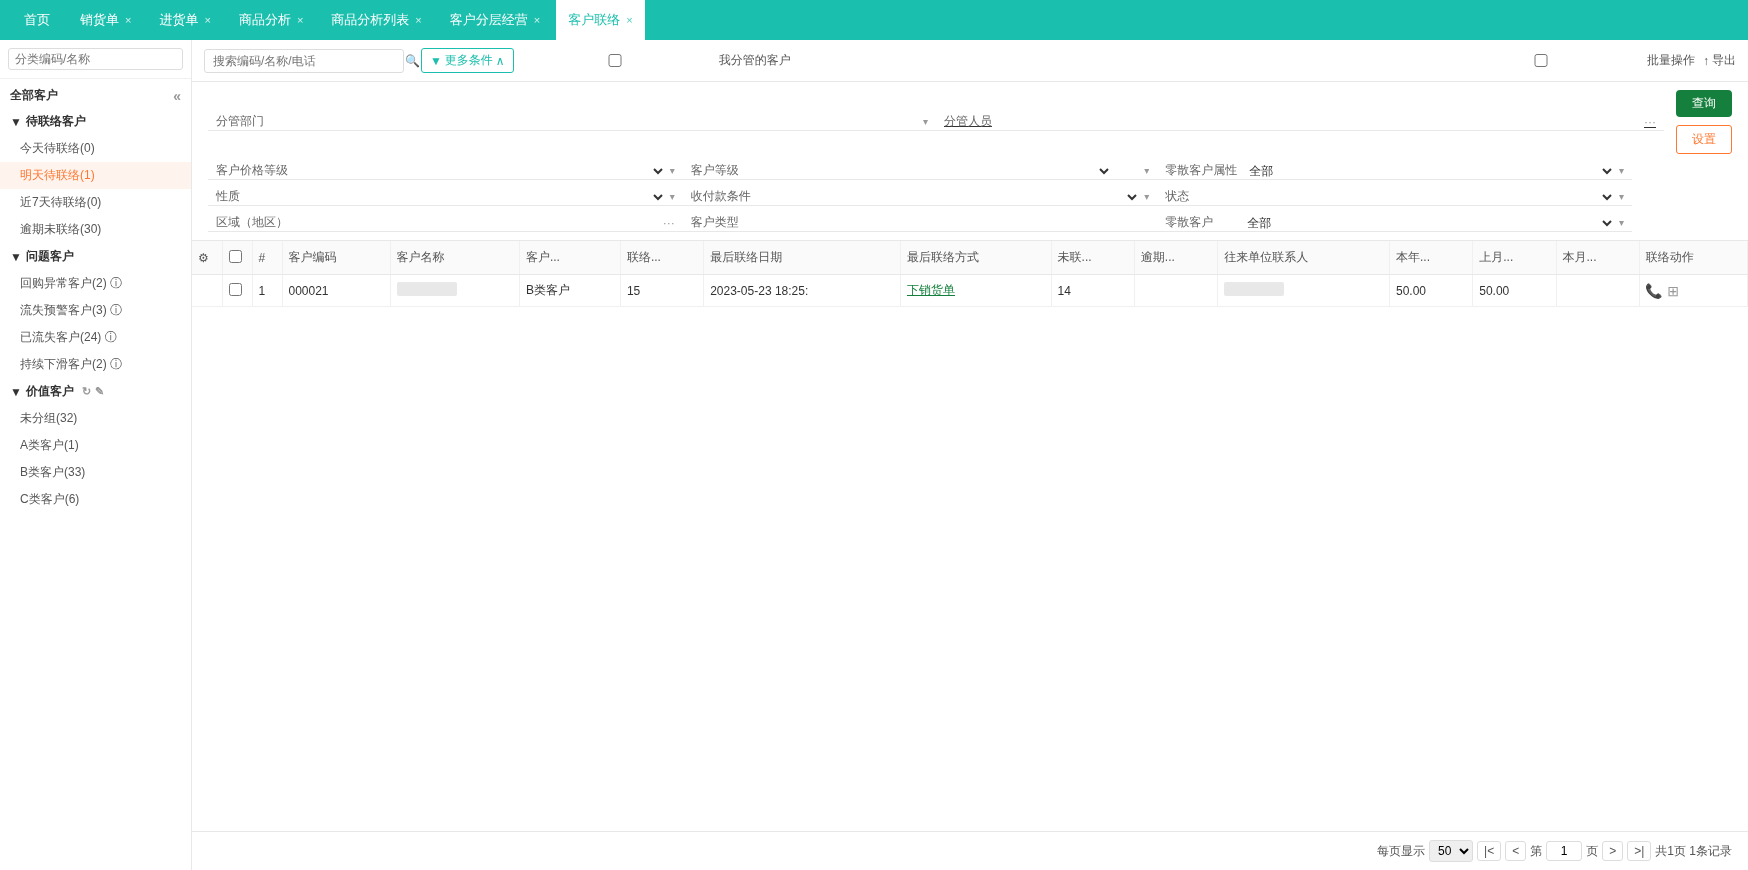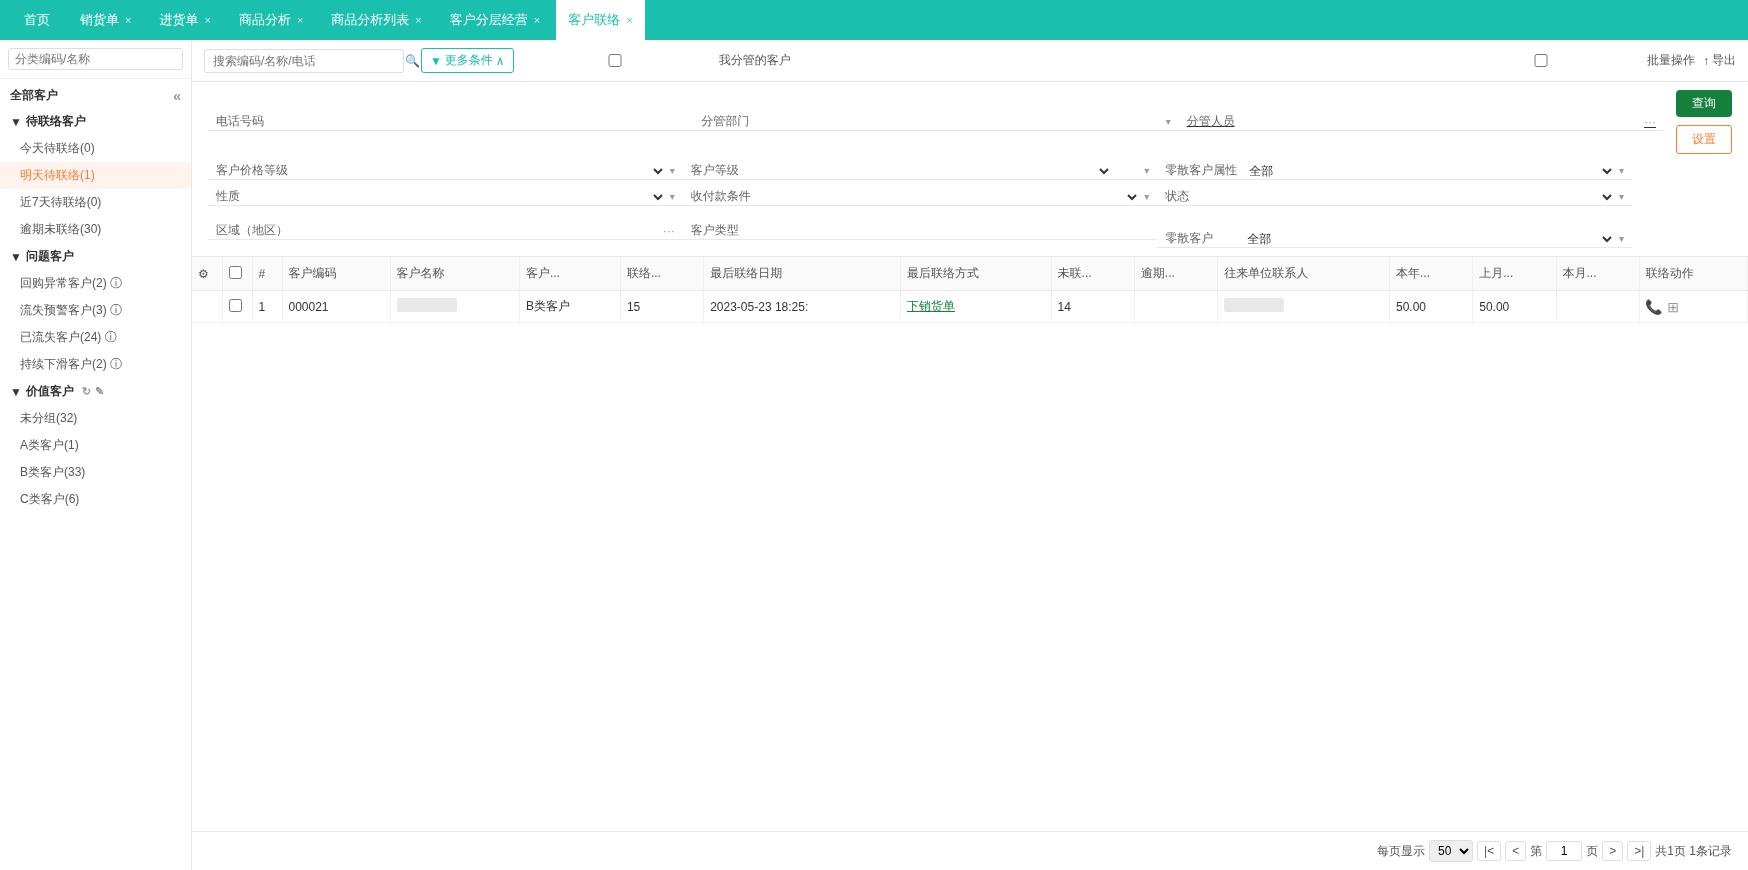--- a/index.html
+++ b/index.html
@@ -168,24 +168,20 @@
           <span>↑</span>
           <span>导出</span>
         </div>
       </div>
     </div>
 
     <div class="advanced-filter">
 
       <div class="filter-row">
         <div class="filter-cell" style="flex:2;">
-          <label>电话号码</label>
-          <input type="text" style="">
-        </div>
-        <div class="filter-cell" style="flex:2;">
           <label>分管部门</label>
           <input type="text" style="">
           <span class="dropdown-arrow">▾</span>
         </div>
         <div class="filter-cell" style="flex:2;text-decoration:underline;">
           <label>分管人员</label>
           <input type="text" style="">
           <span class="more-icon">···</span>
         </div>
         <div class="query-col">
@@ -235,21 +231,21 @@
       <div class="filter-row">
         <div class="filter-cell" style="flex:2;">
           <label>区域（地区）</label>
           <input type="text" style="">
           <span class="more-icon">···</span>
         </div>
         <div class="filter-cell" style="flex:2;">
           <label>客户类型</label>
           <input type="text" style="">
         </div>
-        <div class="filter-cell" style="flex:2;margin-top:16px;">
+        <div class="filter-cell" style="flex:2;">
           <label>零散客户</label>
           <select><option>全部</option></select>
           <span class="dropdown-arrow">▾</span>
         </div>
         <div style="width:100px;"></div>
       </div>
     </div>
 
     <div class="table-area">
       <table>

